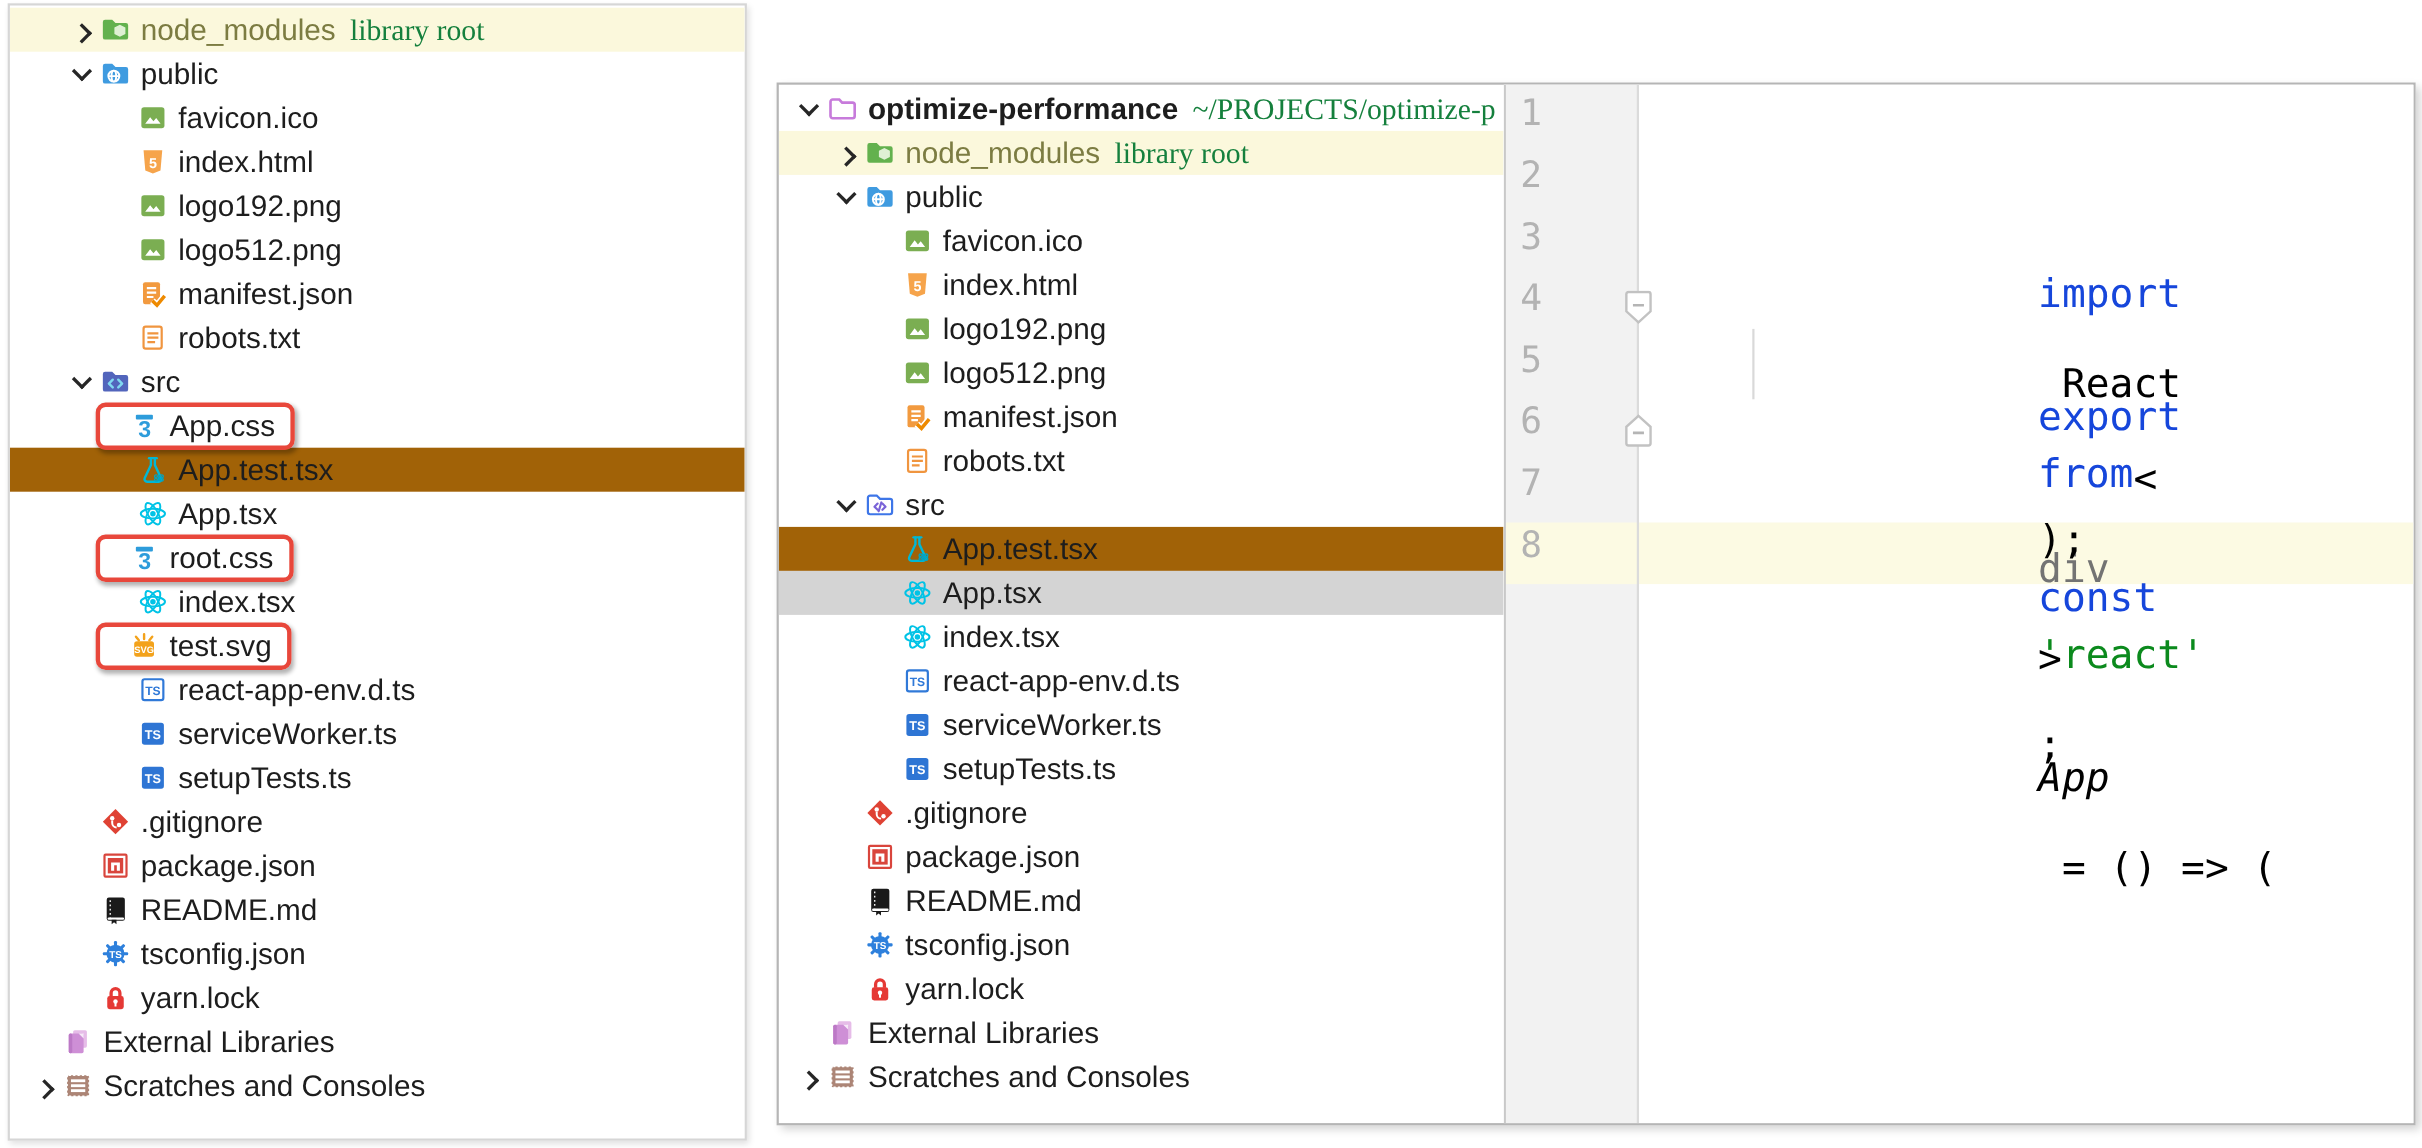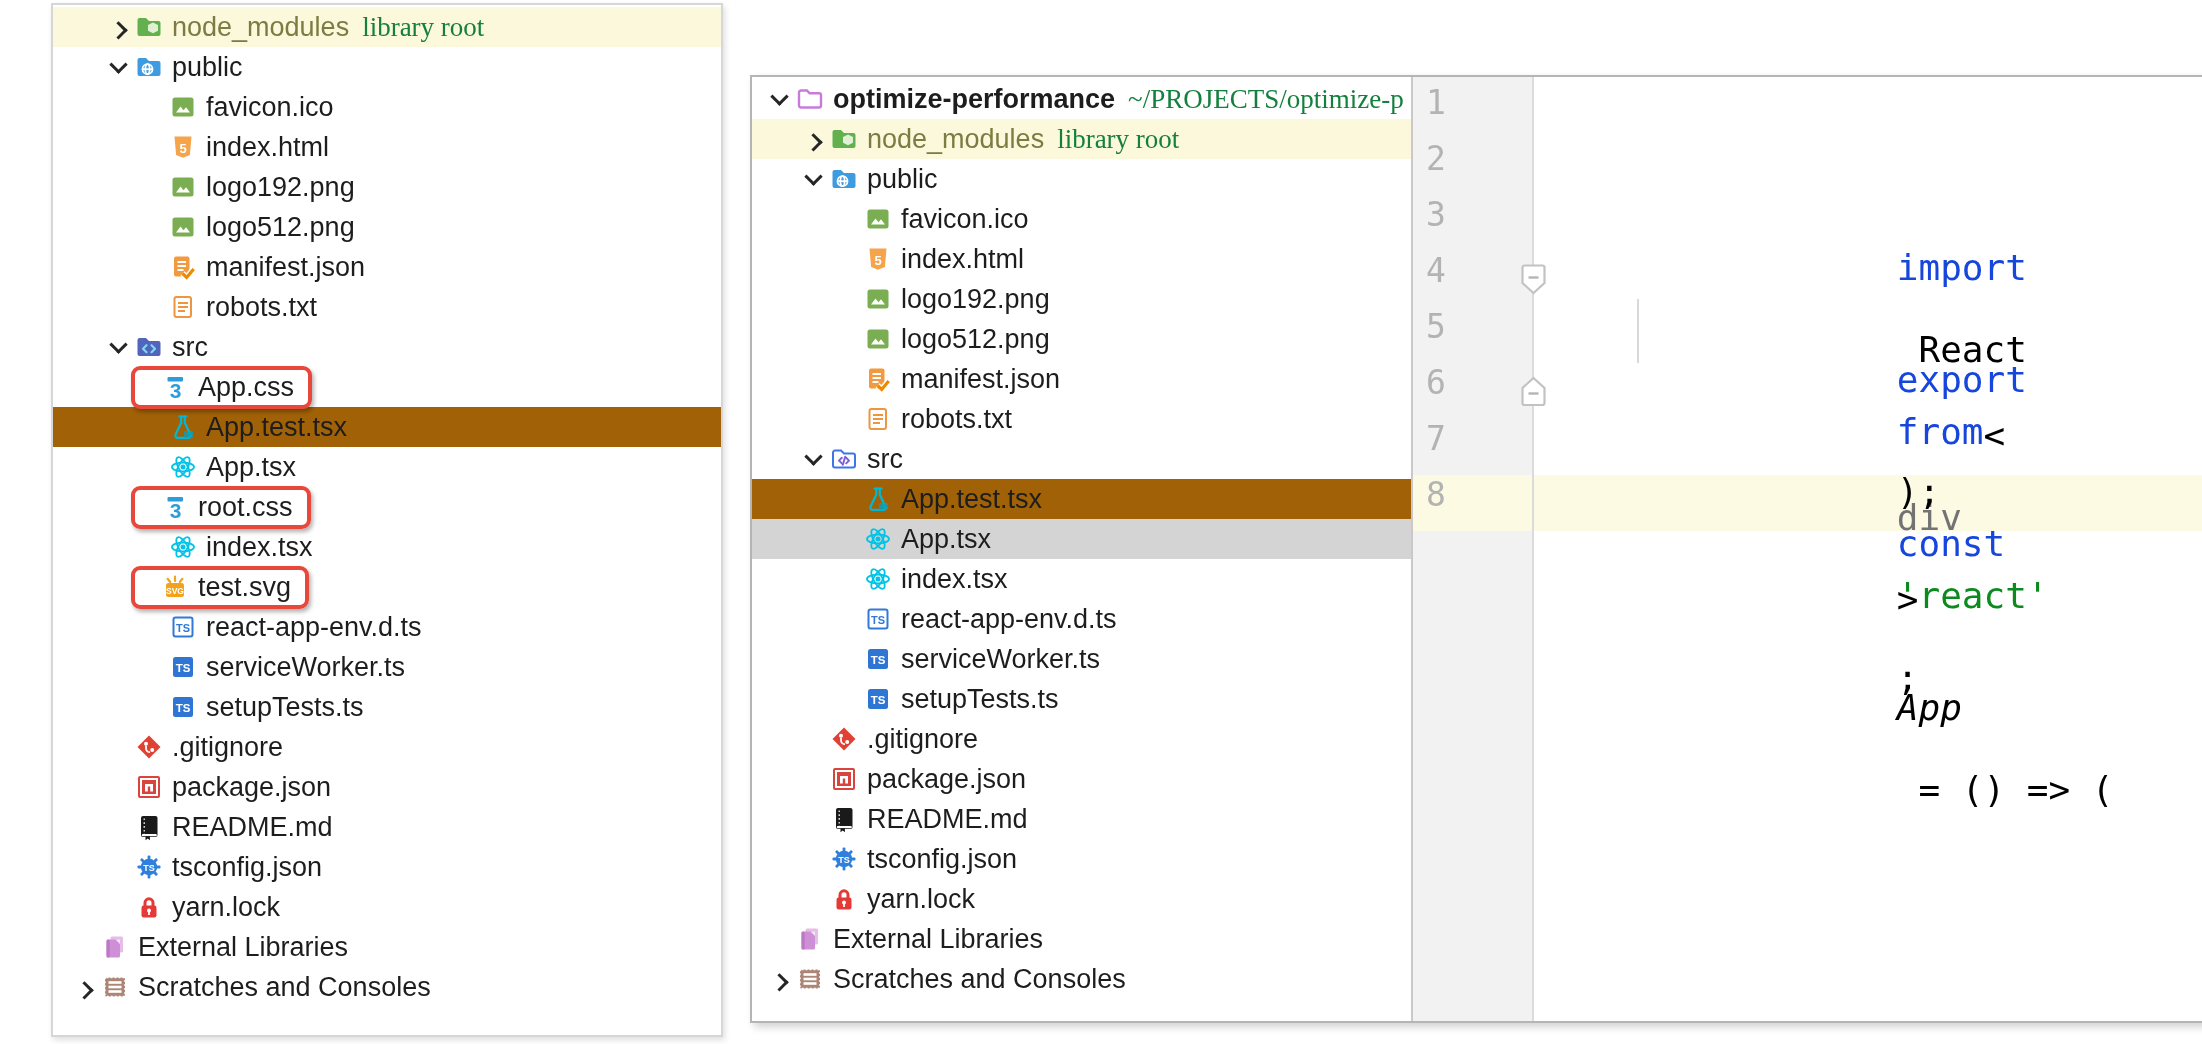--- a/index.html
+++ b/index.html
@@ -1,20 +1,20 @@
 <!DOCTYPE html>
 <html><head>
 <meta charset="utf-8">
 <style>
   * { margin:0; padding:0; box-sizing:border-box; }
   html,body { width:2202px; height:1044px; background:#fff; overflow:hidden;
               font-family:"Liberation Sans", sans-serif; }
   #stage { position:relative; width:2202px; height:1044px; background:#fff; }
 
-  .panel { position:absolute; background:#fff;margin-left:44px; }
+  .panel { position:absolute; background:#fff; }
   #left-panel { left:7px; top:3px; width:672px; height:1034px;
                 border:2px solid #D6D6D6; box-shadow:2px 3px 6px rgba(0,0,0,.13); }
   #right-panel { left:706px; top:75px; width:1490px; height:948px;
                  border:2px solid #B5B5B5; box-shadow:4px 4px 8px rgba(0,0,0,.18);
                  display:flex; }
 
   .tree { overflow:hidden; padding-top:2px; }
   #left-tree { width:100%; height:100%; }
   #right-tree { width:659px; flex:none; height:100%; }
 

